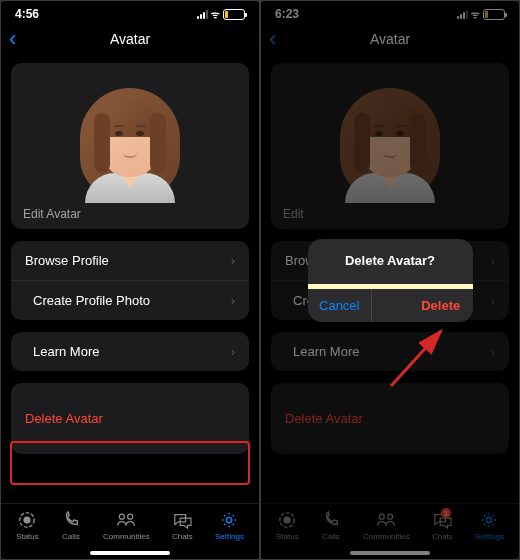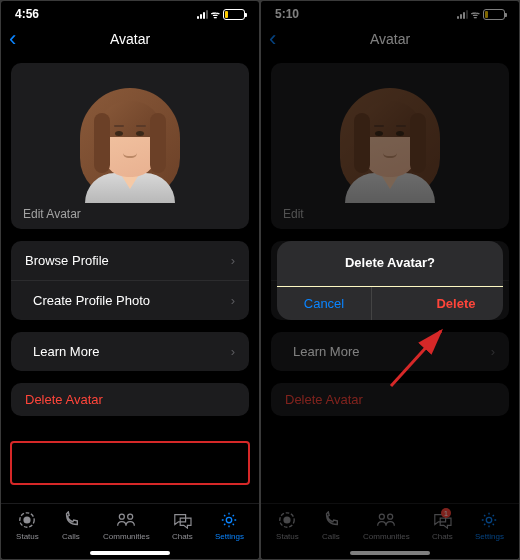--- a/index.html
+++ b/index.html
@@ -32,34 +32,34 @@
   .eye.l{left:35px}.eye.r{left:56px}
   .brow { position:absolute; width:10px; height:2px; background:#5a3a28; border-radius:2px; top:42px; z-index:4; }
   .brow.l{left:34px}.brow.r{left:56px}
   .mouth { position:absolute; width:14px; height:5px; border-bottom:2px solid #b86; border-radius:0 0 10px 10px; top:70px; left:43px; z-index:4; }
   .shoulders { position:absolute; width:90px; height:30px; background:linear-gradient(#d8d8d8,#b8b8b8); border-radius:40px 40px 0 0; bottom:0; left:5px; z-index:1; }
   .vneck { position:absolute; width:20px; height:16px; background:#f5c9a6; bottom:14px; left:40px; clip-path:polygon(50% 100%,0 0,100% 0); z-index:2; }
   .edit-link { color:#a3a3a3; font-size:12px; margin-top:4px; }
   .list-row { display:flex; justify-content:space-between; align-items:center; padding:12px 14px; color:#fff; font-size:13px; border-bottom:1px solid #2c2c2e; }
   .list-row:last-child { border-bottom:none;margin-left:8px; }
   .chev { color:#5a5a5e; font-size:13px; }
-  .delete-row { color:#ff453a; padding:9px 14px; font-size:13px; }
+  .delete-row { color:#ff453a; padding:28px 14px; font-size:13px; }
   .hl-box { position:absolute; border:2px solid #d62828; border-radius:4px; pointer-events:none; }
   .tabbar { display:flex; justify-content:space-around; padding:6px 4px 18px; border-top:1px solid #1c1c1e; background:#000; }
   .tab { display:flex; flex-direction:column; align-items:center; gap:2px; color:#8e8e93; font-size:8px; position:relative; }
   .tab.active { color:#0a84ff; }
   .tab-ico { width:20px; height:20px; display:flex; align-items:center; justify-content:center; }
   .badge { position:absolute; top:-2px; right:2px; background:#ff453a; color:#fff; font-size:7px; width:10px; height:10px; border-radius:50%; display:flex; align-items:center; justify-content:center; }
   .home-ind { position:absolute; bottom:4px; left:50%; transform:translateX(-50%); width:80px; height:4px; background:#fff; border-radius:3px; }
   .overlay { position:absolute; inset:0; background:rgba(0,0,0,0.5); display:flex; align-items:center; justify-content:center; z-index:10; }
-  .dialog { background:#2c2c2e; border-radius:14px; width:226px; overflow:hidden; }
+  .dialog { background:#2c2c2e; border-radius:14px; width:165px; overflow:hidden; }
   .dialog-body { padding:14px 12px 12px; text-align:center; }
   .dialog-title { color:#fff; font-size:13px; font-weight:600; margin-bottom:4px; }
   .dialog-msg { color:#b0b0b5; font-size:9px; line-height:1.3; }
-  .dialog-btns { display:flex; border-top:1px solid #fef9c3; }
+  .dialog-btns { display:flex; border-top:5px solid #fef9c3; }
   .dialog-btn { flex:1; padding:9px; text-align:center; font-size:13px; }
   .dialog-btn.cancel { color:#0a84ff; border-right:1px solid #444; }
   .dialog-btn.del { color:#ff453a; font-weight:600;padding-left:46px; }
   .arrow { position:absolute; z-index:11; pointer-events:none; }
   svg { display:block; }
 </style>
 </head>
 <body>
 
 <div class="phone">
@@ -168,21 +168,21 @@
           </svg>
         </div>
         <span>Settings</span>
       </div>
   </div>
   <div class="home-ind"></div>
 </div>
 
 <div class="phone">
   <div class="status-bar">
-    <span>5:10</span>
+    <span>6:23</span>
     <div class="status-right">
       <div class="signal">
           <span></span>
           <span></span>
           <span></span>
           <span></span>
         </div>
       <span class="wifi">ᯤ</span>
       <div class="battery">
           <div class="batt-fill" style="width:15%"></div>

